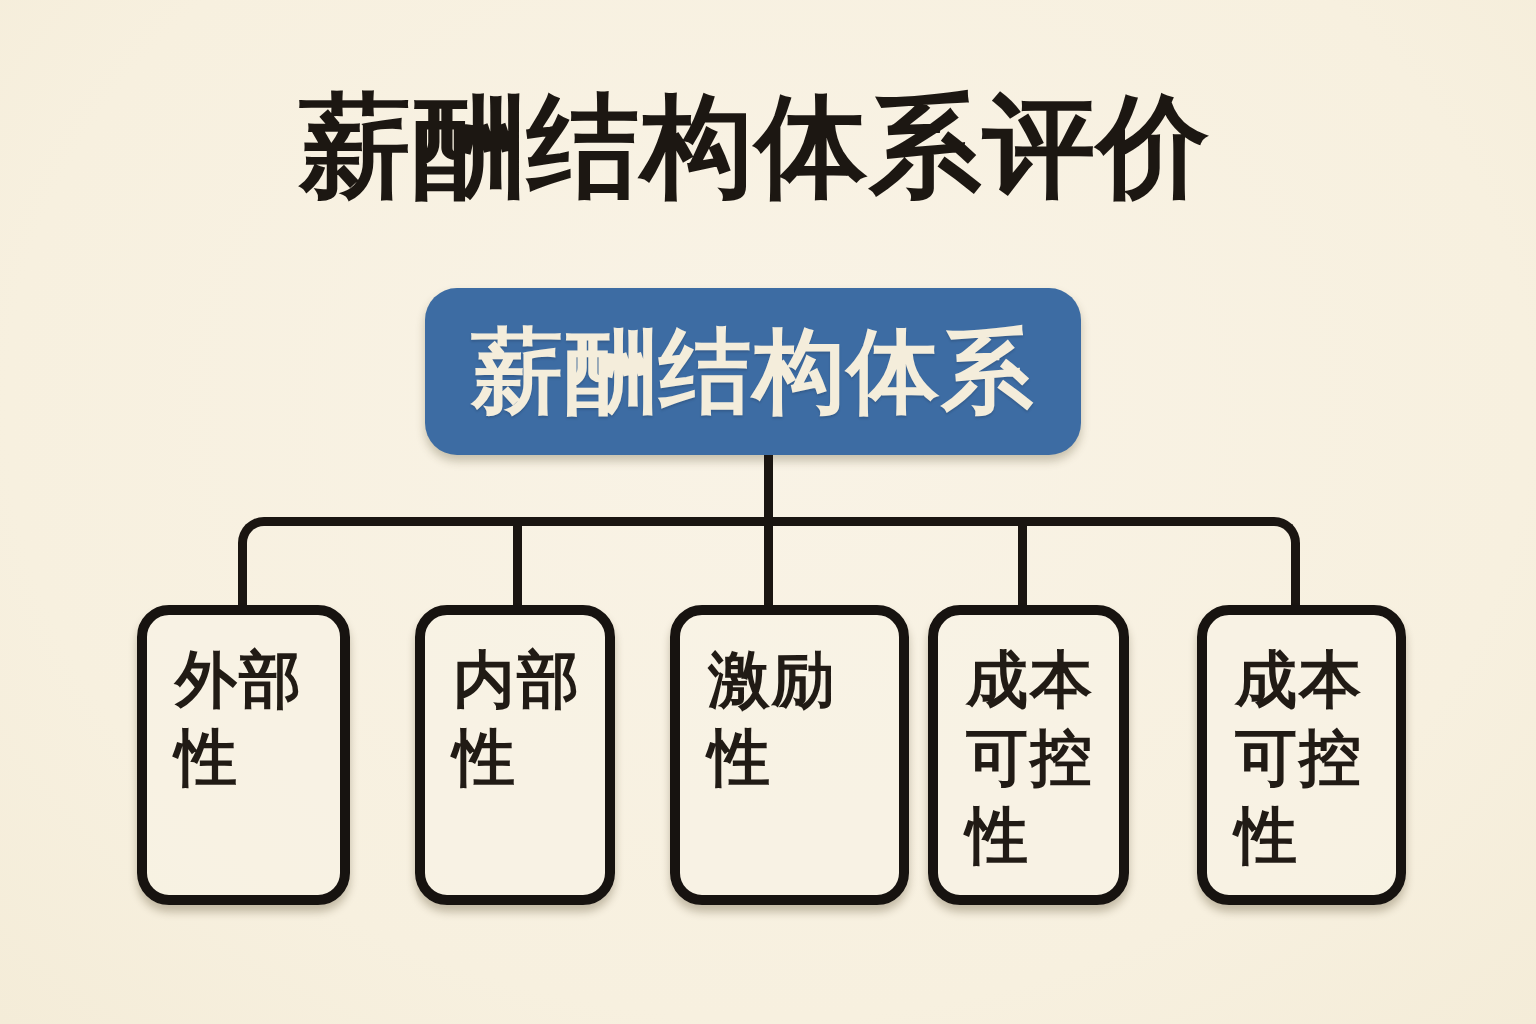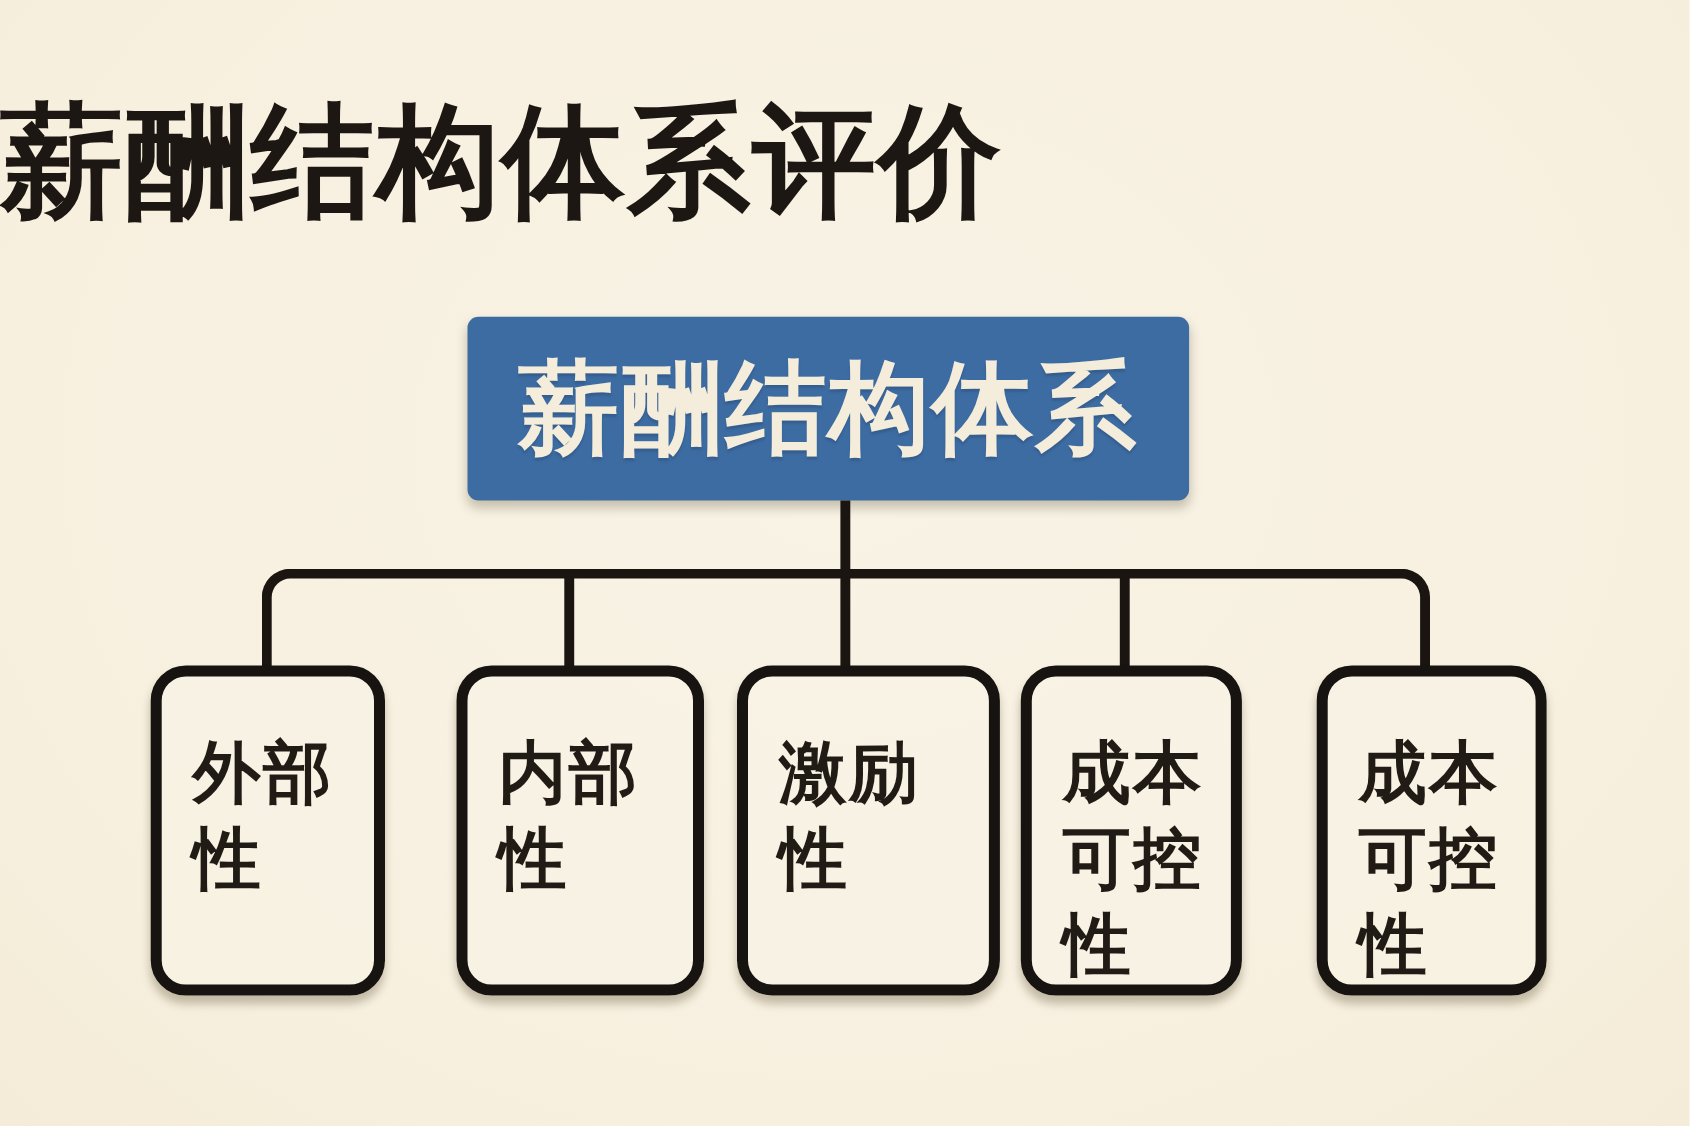--- a/index.html
+++ b/index.html
@@ -15,36 +15,36 @@
     font-family: "DejaVu Sans", sans-serif;
   }
 
   
   .title {
     position: absolute;
     left: 0;
     right: 26px;
     top: 72px;
     margin: 0;
-    text-align: left;
+    text-align: center;
     font-size: 112px;
     font-weight: 900;
     letter-spacing: 2px;
     color: #1c1712;
   }
 
   
   .root-node {
     position: absolute;
     left: 425px;
     top: 288px;
     width: 656px;
     height: 167px;
     background: #3d6ca3;
-    border-radius: 10px;
+    border-radius: 32px;
     display: flex;
     align-items: center;
     justify-content: center;
     box-shadow: 0 6px 10px rgba(70, 60, 30, 0.28);
   }
   .root-node .root-label {
     font-size: 92px;
     font-weight: 900;
     letter-spacing: 2px;
     color: #f4eddb;
@@ -89,28 +89,27 @@
     position: absolute;
     top: 605px;
     height: 300px;
     box-sizing: border-box;
     border: 10px solid #171310;
     border-radius: 32px;
     background: rgba(249, 243, 230, 0.6);
     box-shadow: 0 7px 8px rgba(60, 45, 15, 0.28);
   }
   .leaf-1 { left: 137px;  width: 213px; }
-  .leaf-2 { left: 415px;  width: 225px; }
+  .leaf-2 { left: 415px;  width: 200px; }
   .leaf-3 { left: 670px;  width: 239px; }
   .leaf-4 { left: 928px;  width: 201px; }
   .leaf-5 { left: 1197px; width: 209px; }
 
   .leaf-text {
     padding: 26px 0 0 28px;
-    margin-top: 23px;
   }
   .leaf-line {
     font-size: 62px;
     line-height: 78px;
     font-weight: 900;
     letter-spacing: 2px;
     color: #211b15;
     white-space: nowrap;
   }
 </style>

